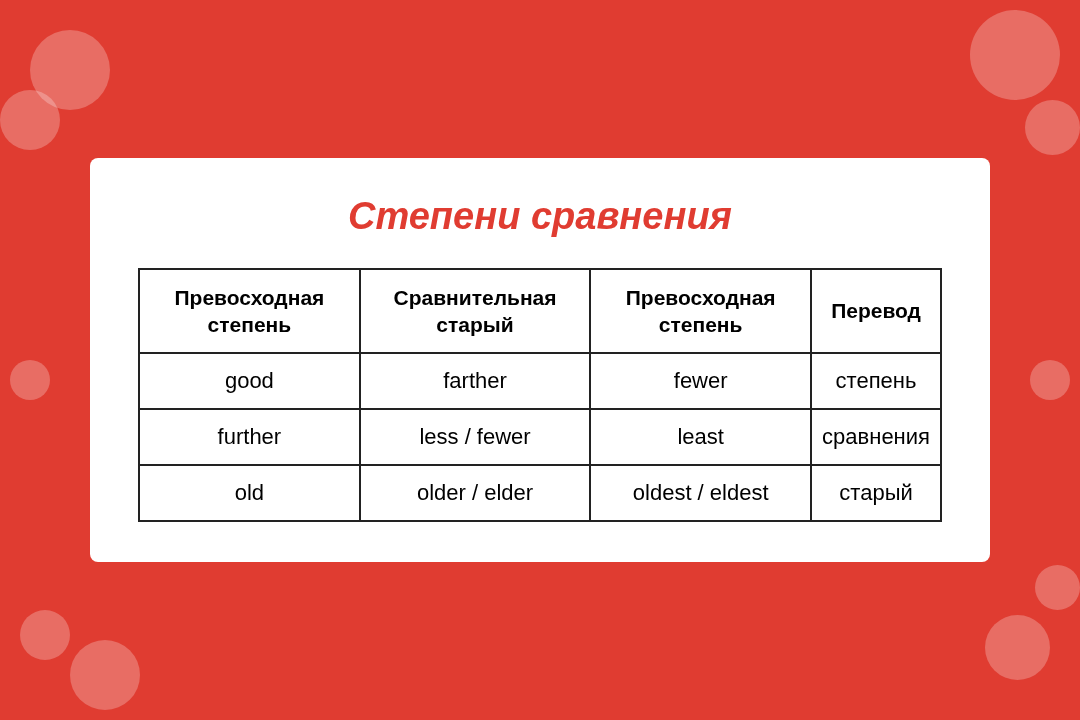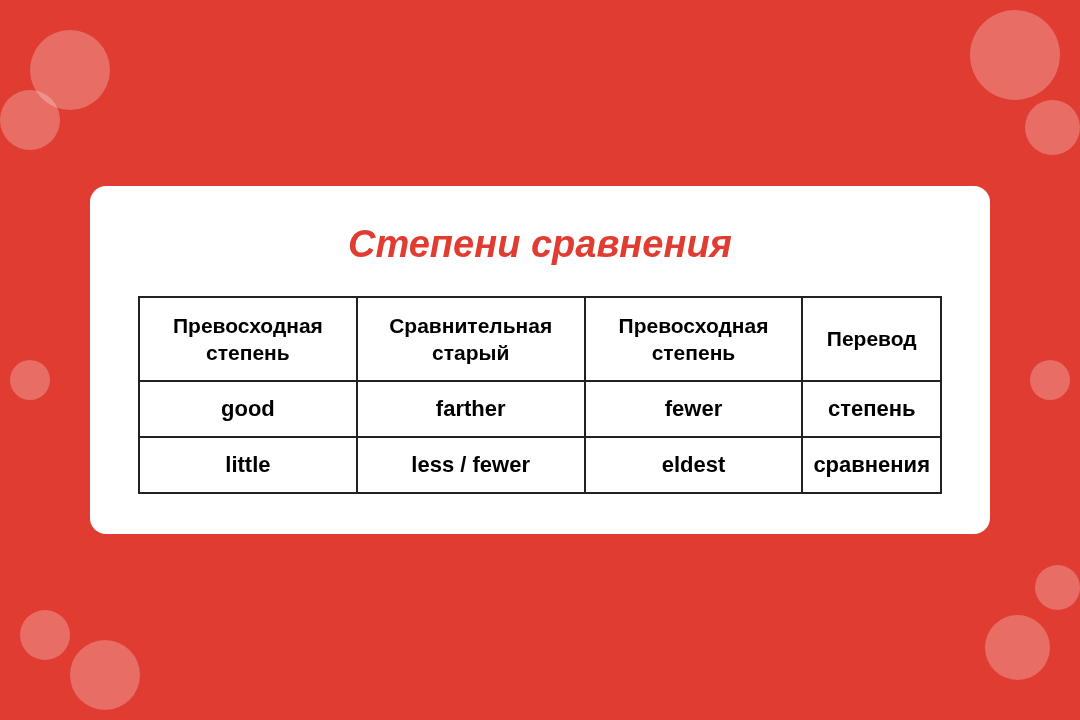--- a/index.html
+++ b/index.html
@@ -18,21 +18,21 @@
 
     
     .dot {
       position: absolute;
       border-radius: 50%;
       background-color: rgba(255,255,255,0.25);
     }
 
     .main-card {
       background: white;
-      border-radius: 16px;
+      border-radius: 8px;
       padding: 36px 48px 40px 48px;
       width: 900px;
       position: relative;
       z-index: 1;
     }
 
     .title {
       text-align: center;
       color: #e03c31;
       font-size: 38px;
@@ -56,21 +56,21 @@
       vertical-align: middle;
     }
 
     thead th {
       font-weight: 700;
       font-size: 21px;
       line-height: 1.3;
     }
 
     tbody td {
-      font-weight: 700;
+      font-weight: 400;
     }
   </style>
 </head>
 <body>
 
 <div class="dot" style="width:80px;height:80px;top:30px;left:30px;"></div>
 <div class="dot" style="width:60px;height:60px;top:90px;left:0px;"></div>
 <div class="dot" style="width:50px;height:50px;bottom:60px;left:20px;"></div>
 <div class="dot" style="width:70px;height:70px;bottom:10px;left:70px;"></div>
 <div class="dot" style="width:90px;height:90px;top:10px;right:20px;"></div>
@@ -95,20 +95,26 @@
       </tr>
     </thead>
     <tbody id="table-body">
     <tr>
           <td>good</td>
           <td>farther</td>
           <td>fewer</td>
           <td>степень</td>
         </tr>
         <tr>
-          <td>little</td>
+          <td>further</td>
           <td>less / fewer</td>
-          <td>eldest</td>
+          <td>least</td>
           <td>сравнения</td>
+        </tr>
+        <tr>
+          <td>old</td>
+          <td>older / elder</td>
+          <td>oldest / eldest</td>
+          <td>старый</td>
         </tr>
       </tbody>
   </table>
 </div>
 
 </body></html>

